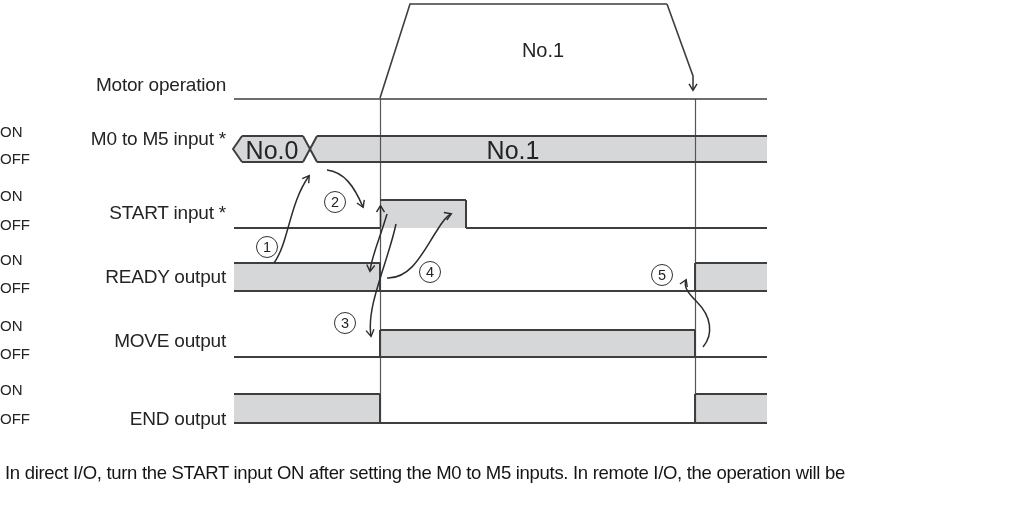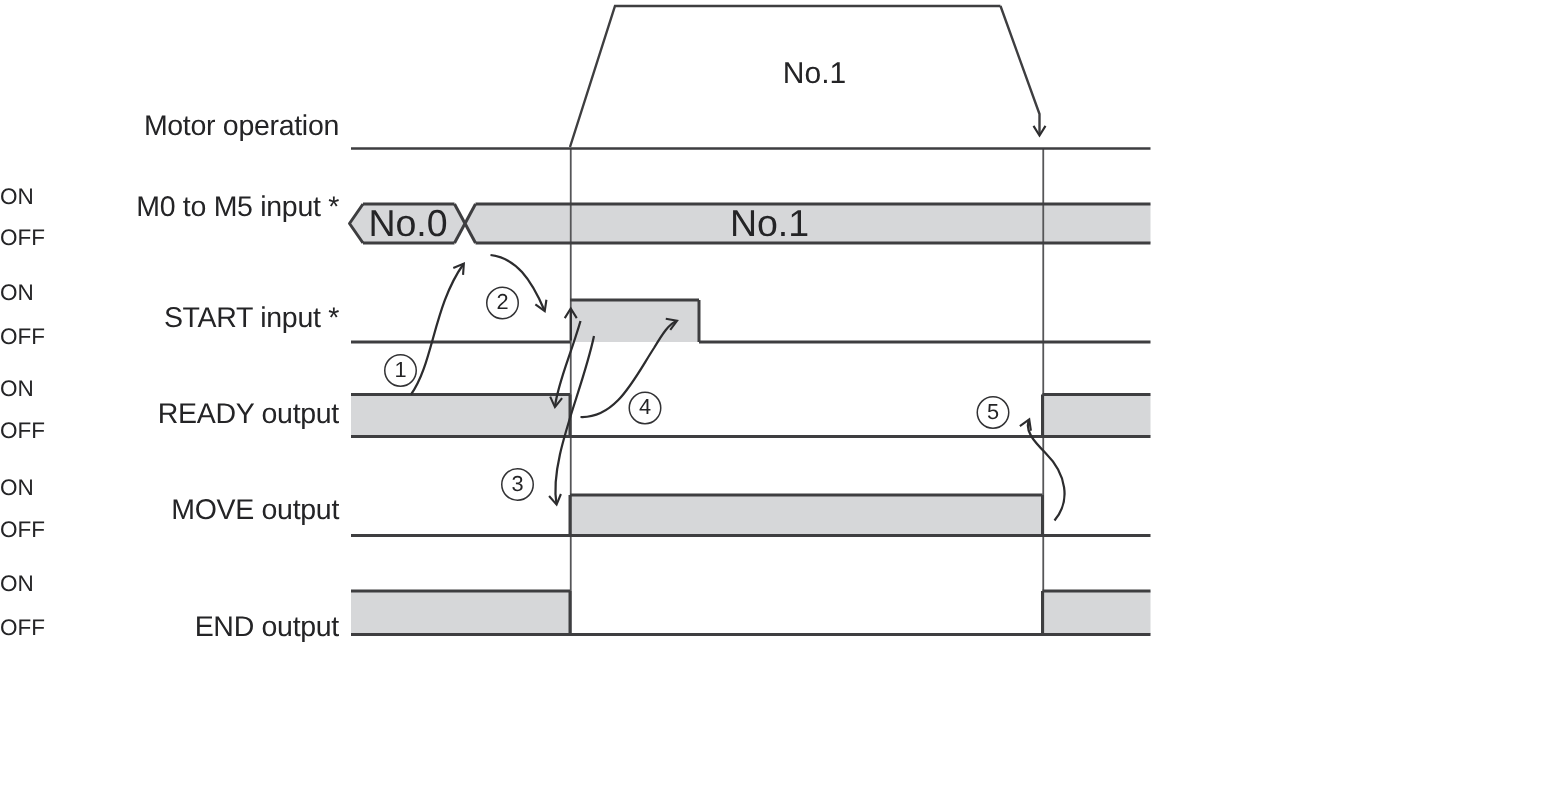--- a/index.html
+++ b/index.html
@@ -138,15 +138,16 @@
   <div class="seglabel" style="left:272px;top:150px;">No.0</div>
   <div class="seglabel" style="left:513px;top:150px;">No.1</div>
 
   <div class="stepnum" style="left:267px;top:247px;">1</div>
   <div class="stepnum" style="left:335px;top:202px;">2</div>
   <div class="stepnum" style="left:345px;top:323px;">3</div>
   <div class="stepnum" style="left:430px;top:272px;">4</div>
   <div class="stepnum" style="left:662px;top:275px;">5</div>
 
   <div id="caption">
+    <div>In direct I/O, turn the START input ON after setting the M0 to M5 inputs. In remote I/O, the operation will be</div>
   </div>
 
 </div>
 
 </body></html>

